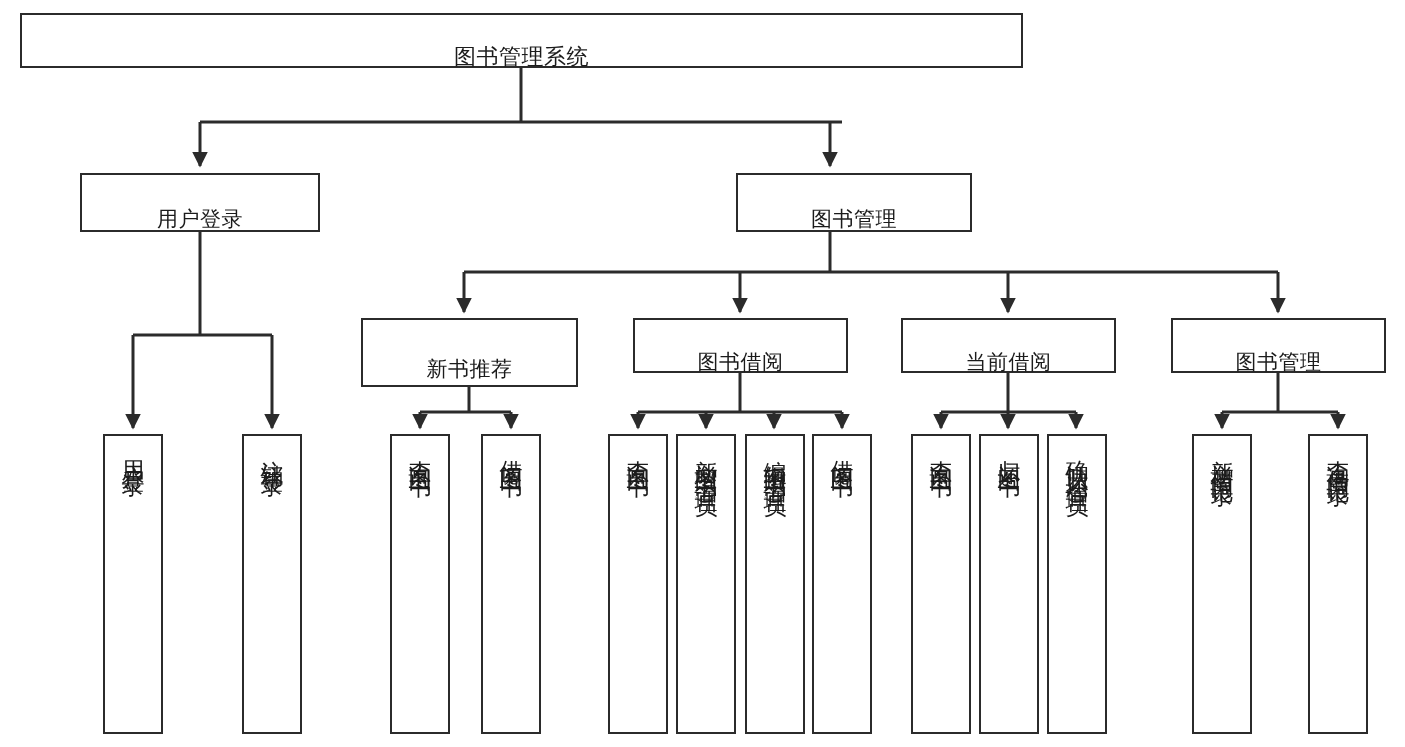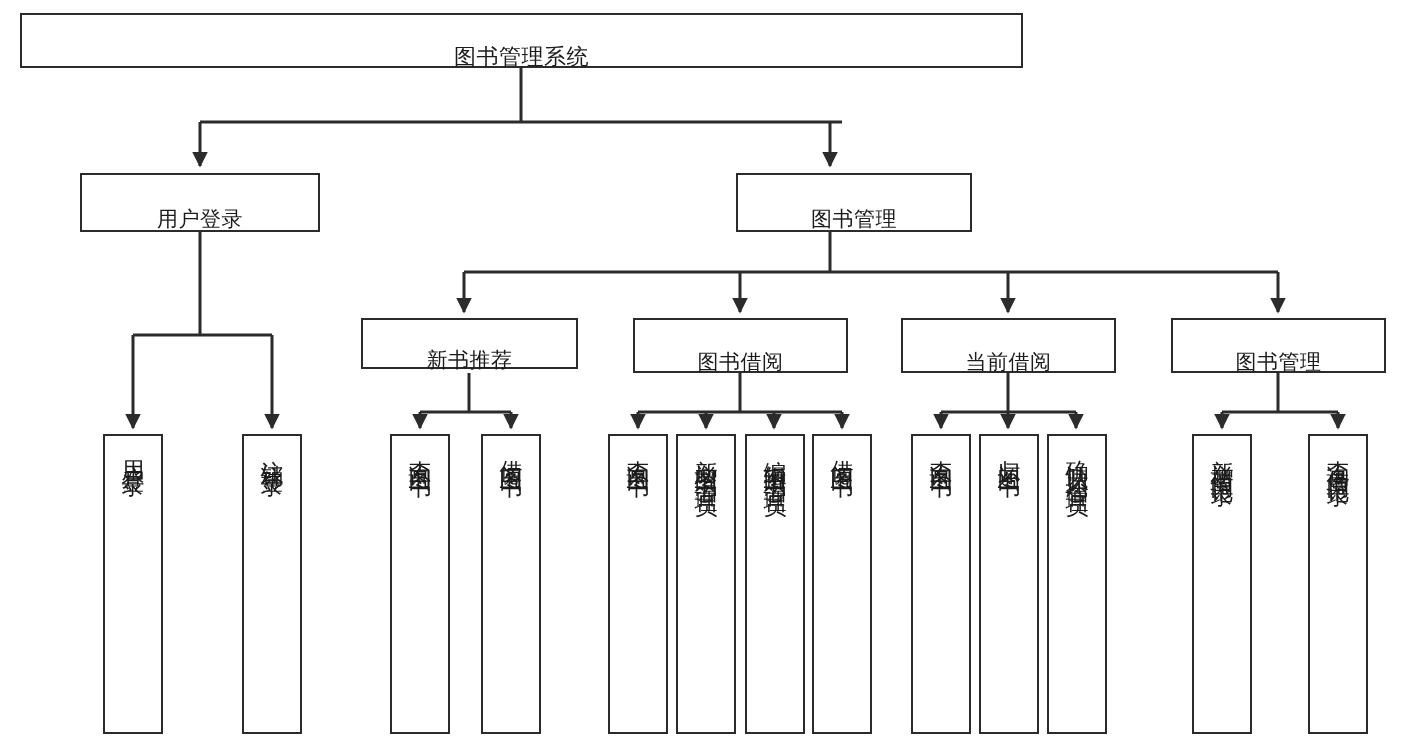--- a/index.html
+++ b/index.html
@@ -136,21 +136,21 @@
     <span class="node-label">图书管理系统</span>
   </div>
 
   <div class="node h-node" style="left:80px; top:173px; width:240px; height:59px;">
     <span class="node-label">用户登录</span>
   </div>
   <div class="node h-node" style="left:736px; top:173px; width:236px; height:59px;">
     <span class="node-label">图书管理</span>
   </div>
 
-  <div class="node h-node" style="left:361px; top:318px; width:217px; height:51px;">
+  <div class="node h-node" style="left:361px; top:318px; width:217px; height:69px;">
     <span class="node-label">新书推荐</span>
   </div>
   <div class="node h-node" style="left:901px; top:318px; width:215px; height:55px;">
     <span class="node-label">当前借阅</span>
   </div>
   <div class="node h-node" style="left:633px; top:318px; width:215px; height:55px;">
     <span class="node-label">图书借阅</span>
   </div>
   <div class="node h-node" style="left:1171px; top:318px; width:215px; height:55px;">
     <span class="node-label">图书管理</span>

